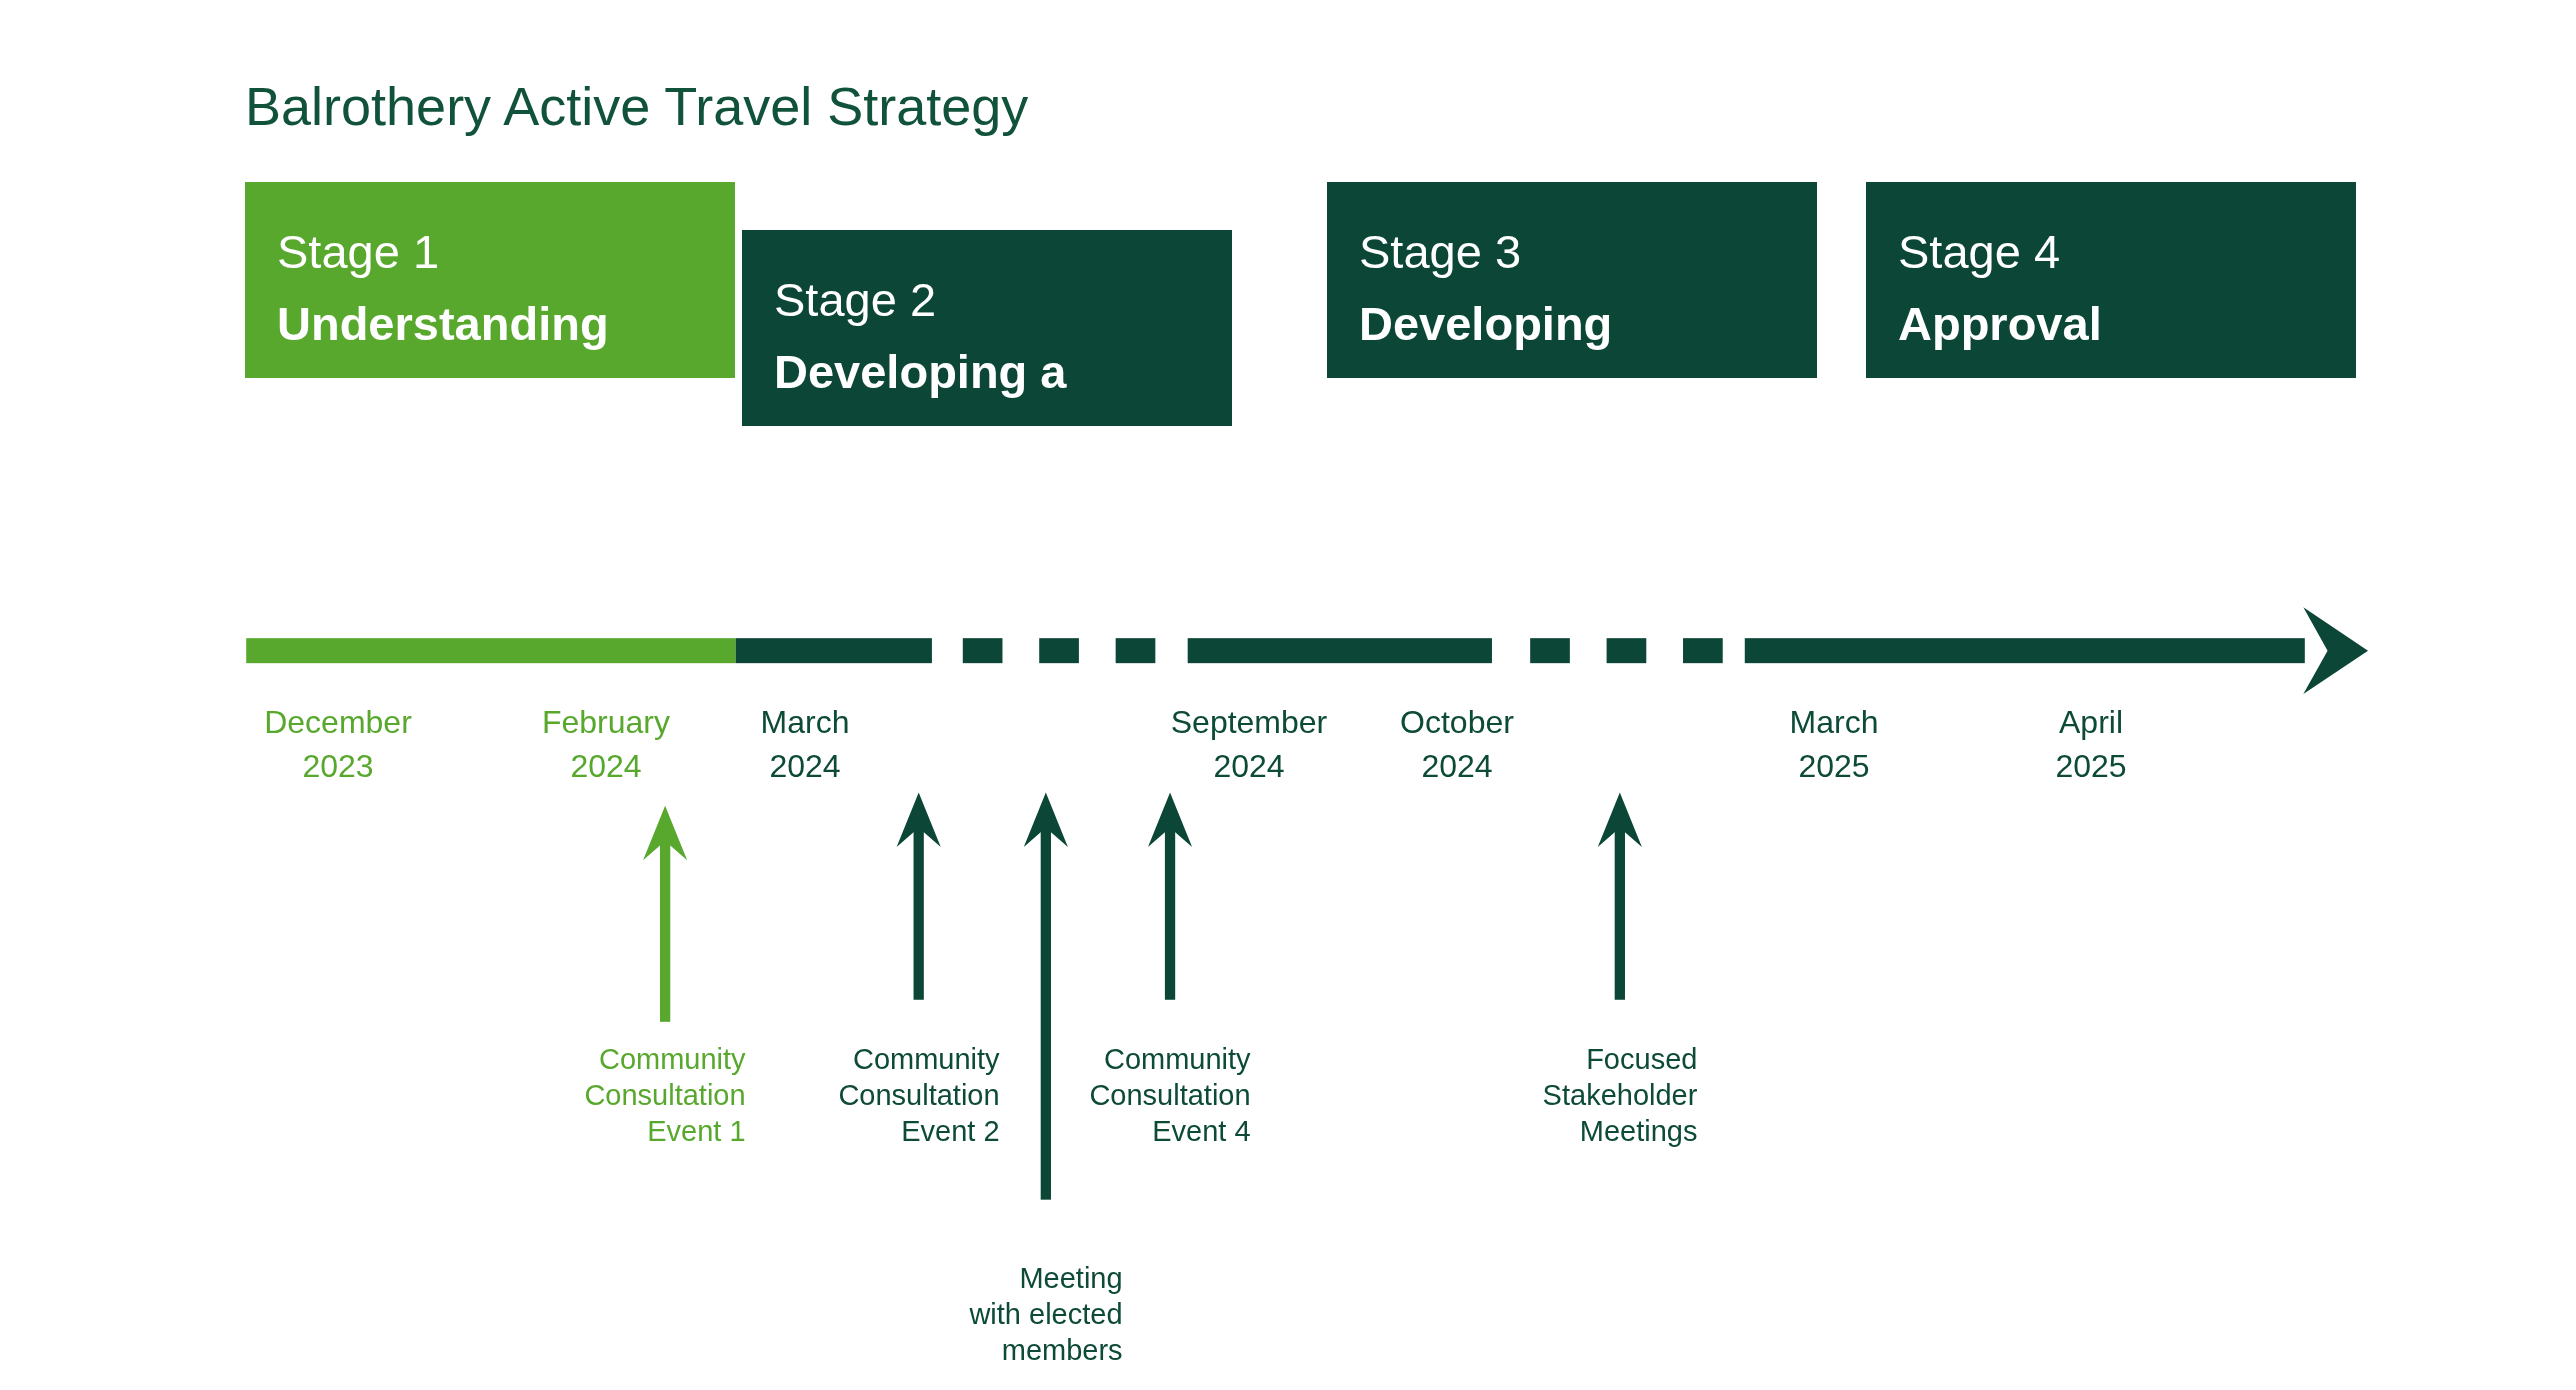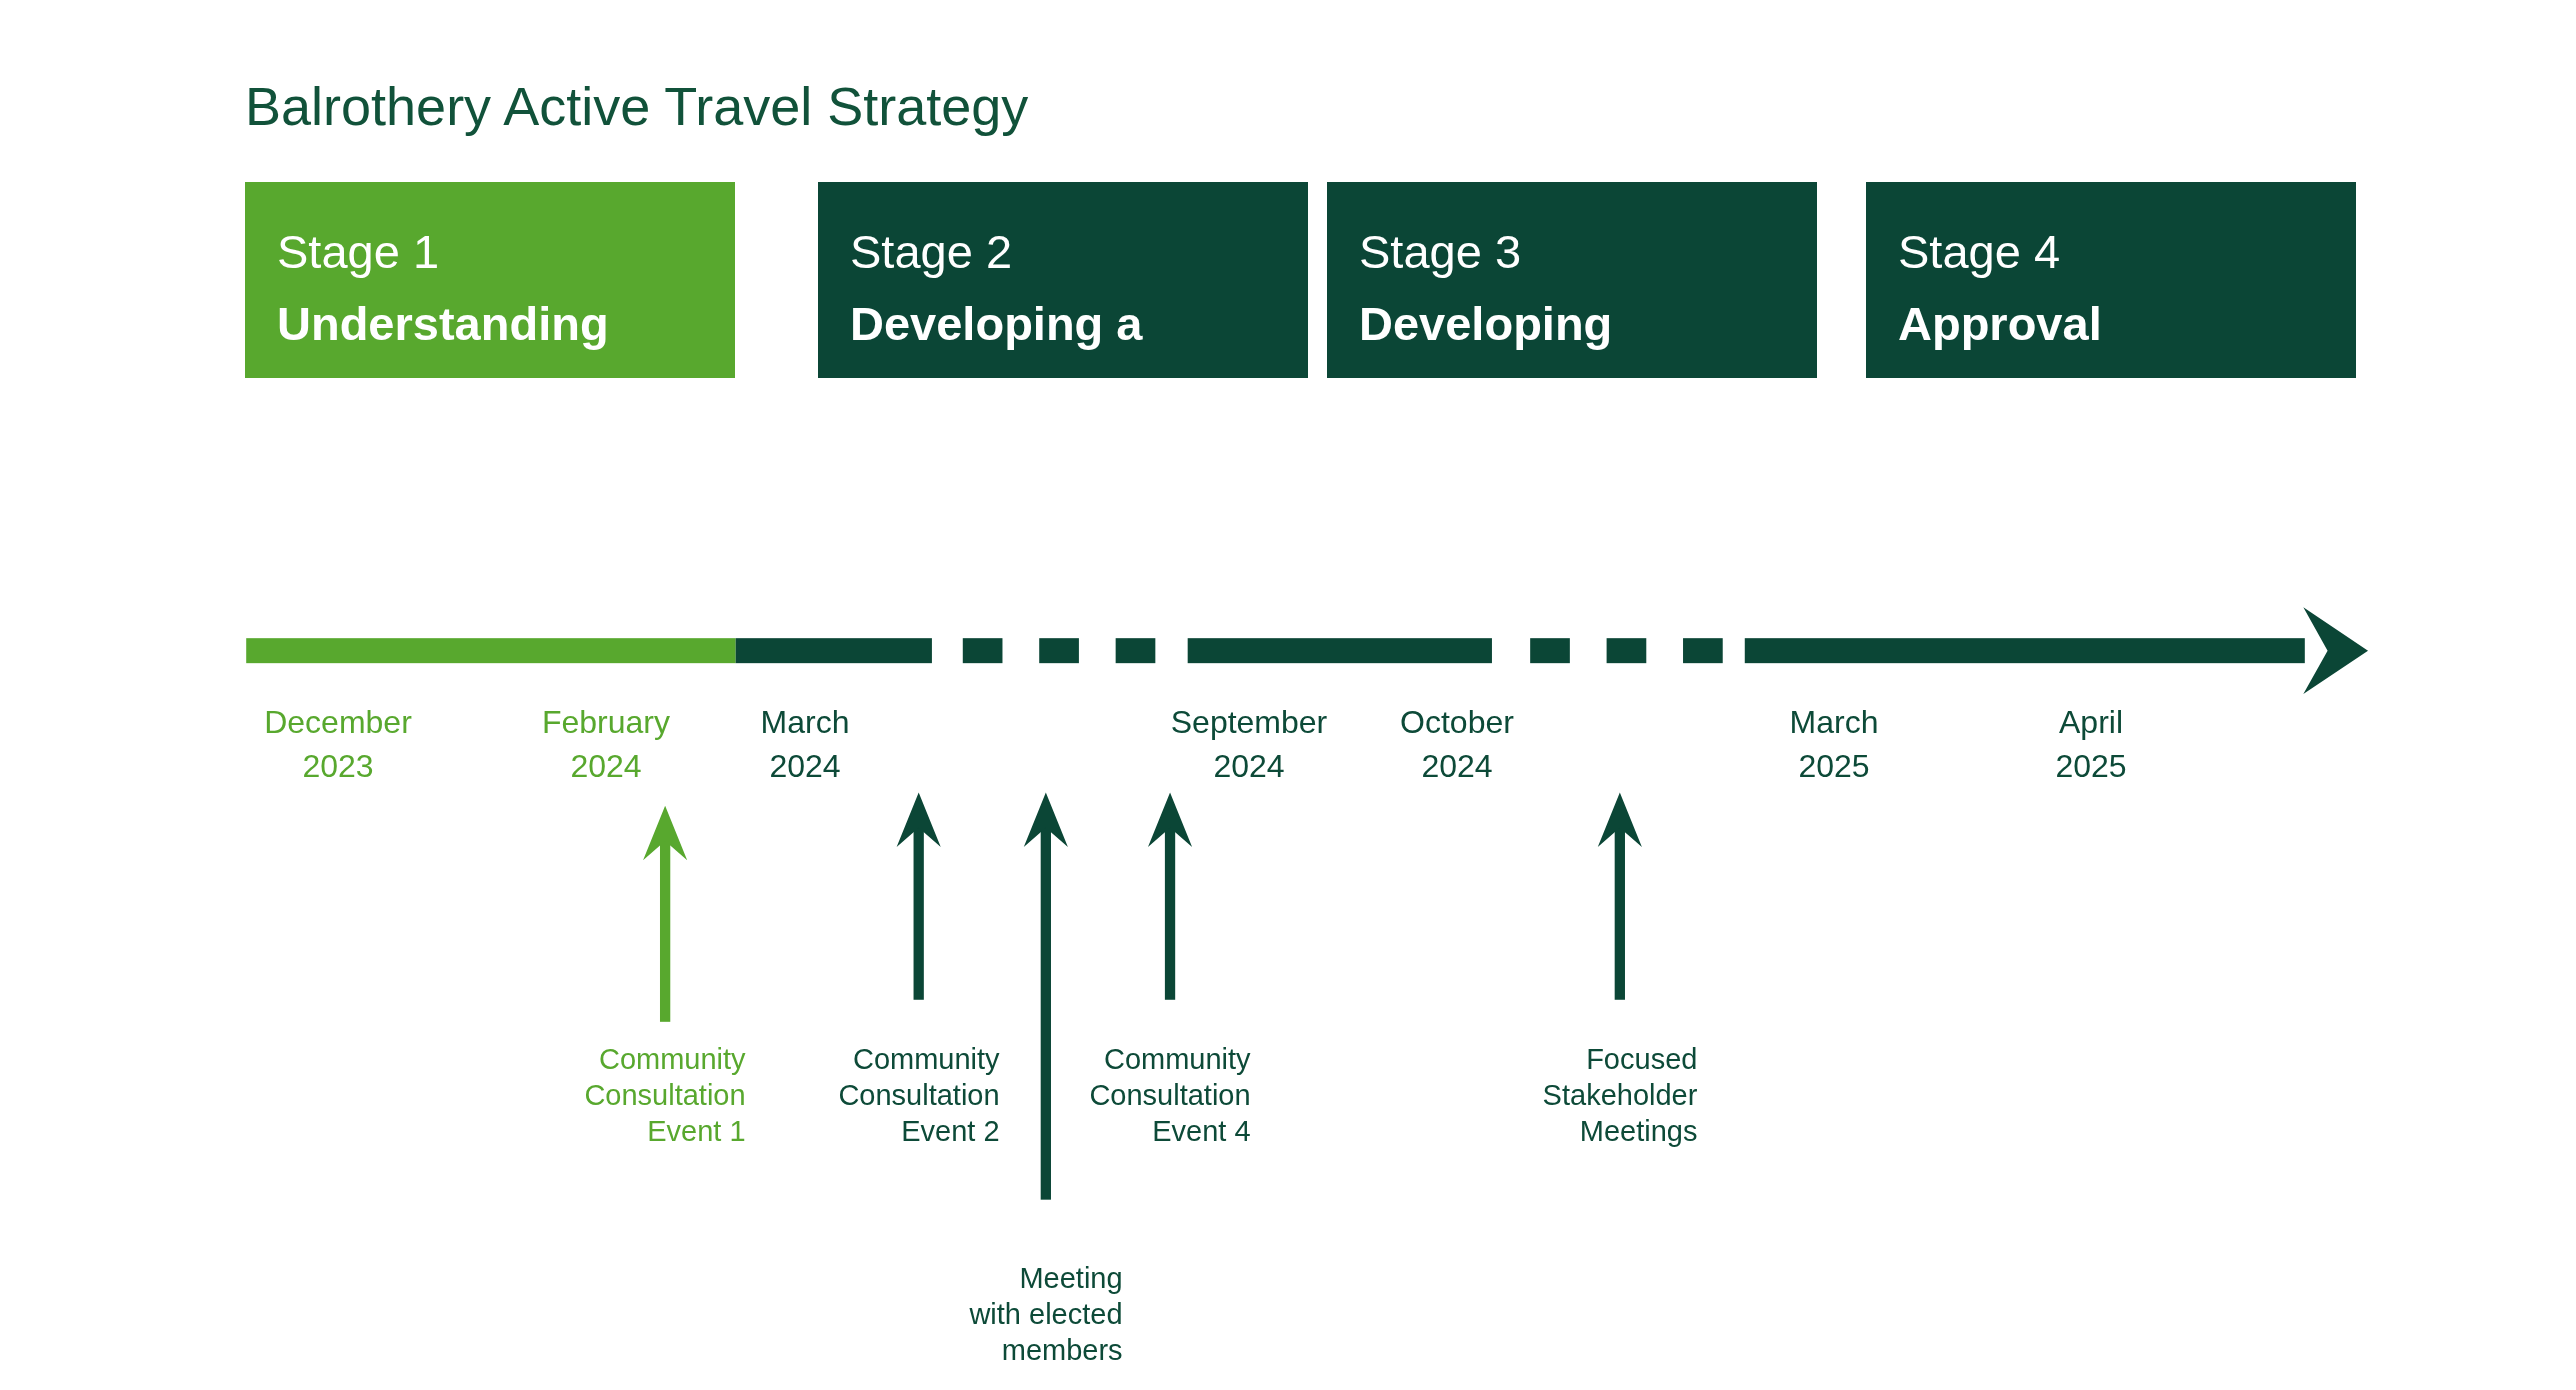--- a/index.html
+++ b/index.html
@@ -10,21 +10,21 @@
     position: absolute; left: 245px; top: 75px;
     font-size: 54px; font-weight: 400; letter-spacing: 0px;
     color: var(--title-text, #11523a); margin: 0; white-space: nowrap;
   }
 
   .stage {
     position: absolute; top: 182px; width: 490px; height: 196px;
     box-sizing: border-box; padding: 34px 22px 0 32px; color: #ffffff;
   }
   .stage.s1 { left: 245px;  background: var(--green, #58a82e); }
-  .stage.s2 { left: 818px; background: var(--dark-box, #0b4636); }
+  .stage.s2 { left: 742px; background: var(--dark-box, #0b4636); margin-top: 48px; }
   .stage.s3 { left: 1327px; background: var(--dark-box, #0b4636); }
   .stage.s4 { left: 1866px; background: var(--dark-box, #0b4636); }
   .stage .stage-num  { font-size: 47px; font-weight: 400; line-height: 72px; }
   .stage .stage-line { font-size: 47px; font-weight: 700; line-height: 72px; }
 
   svg.overlay { position: absolute; left: 0; top: 0; width: 2576px; height: 1391px; }
 
   .date-label {
     position: absolute; top: 700px; transform: translateX(-50%);
     text-align: center; font-size: 32px; line-height: 44px; white-space: nowrap;

